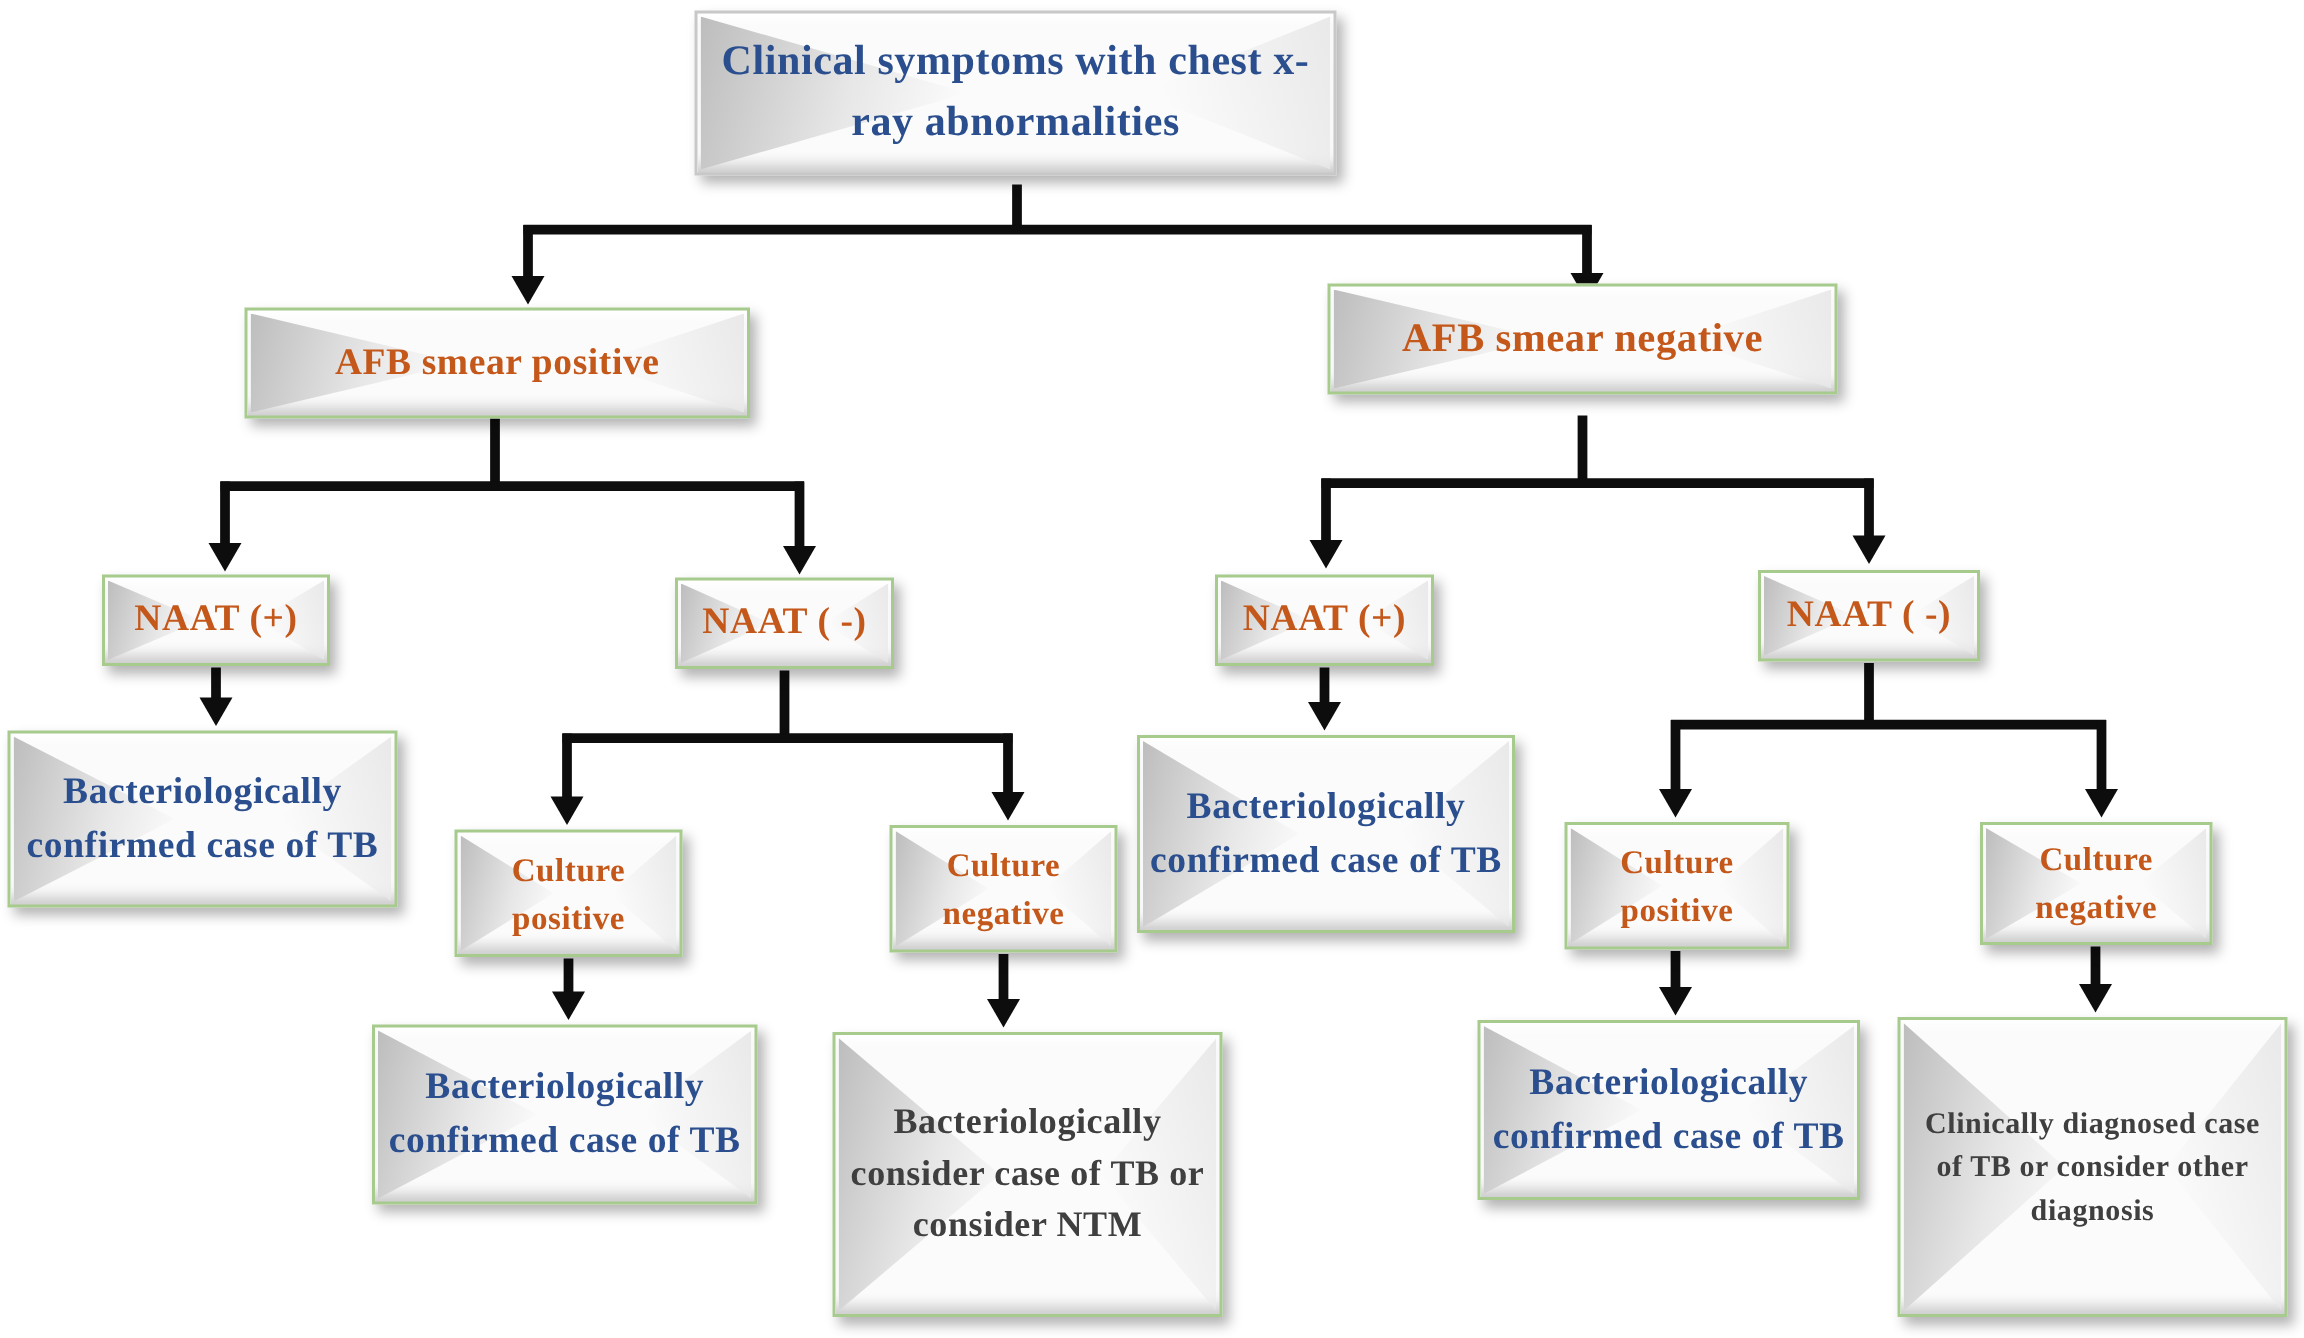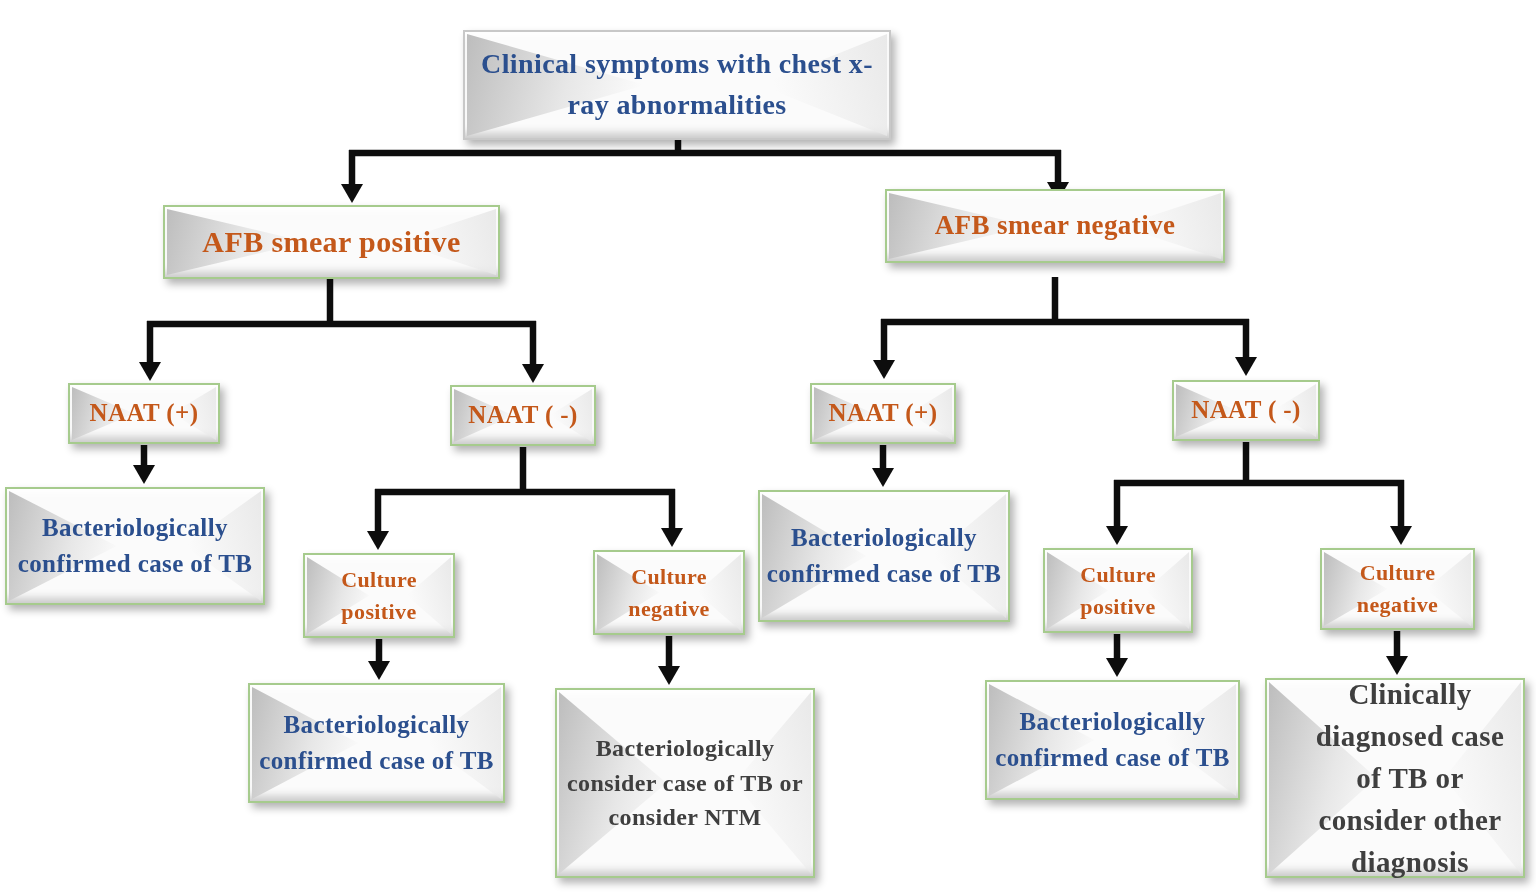--- a/index.html
+++ b/index.html
@@ -29,37 +29,37 @@
   .box::after{
     content:"";position:absolute;right:2px;top:2px;bottom:2px;width:30%;
     clip-path:polygon(100% 0,0 50%,100% 100%);
     background:linear-gradient(255deg,#e9e9e9 0%,rgba(255,255,255,0) 82%);
     pointer-events:none;
   }
   .box span{position:relative;z-index:2;}
   .frame-gray{border-color:#c8c8c8;}
 
   
-  #n-root  {left:463px;top:30px;width:428px;height:110px;font-size:28px;}
-  #n-afbp  {left:163px;top:205px;width:337px;height:74px;font-size:30px;}
+  #n-root  {left:463px;top:7px;width:428px;height:110px;font-size:28px;}
+  #n-afbp  {left:163px;top:205px;width:337px;height:74px;font-size:25px;}
   #n-afbn  {left:885px;top:189px;width:340px;height:74px;font-size:27px;}
   #n-naatpl{left:68px;top:383px;width:152px;height:61px;font-size:25px;}
   #n-naatnl{left:450px;top:385px;width:146px;height:61px;font-size:25px;}
   #n-naatpr{left:810px;top:383px;width:146px;height:61px;font-size:25px;}
   #n-naatnr{left:1172px;top:380px;width:148px;height:61px;font-size:25px;}
   #n-bact1 {left:5px;top:487px;width:260px;height:118px;font-size:25px;}
   #n-cpl   {left:303px;top:553px;width:152px;height:85px;font-size:22px;}
   #n-cnl   {left:593px;top:550px;width:152px;height:85px;font-size:22px;}
   #n-bact2 {left:758px;top:490px;width:252px;height:132px;font-size:25px;}
   #n-cpr   {left:1043px;top:548px;width:150px;height:85px;font-size:22px;}
   #n-cnr   {left:1320px;top:548px;width:155px;height:82px;font-size:22px;}
   #n-bact3 {left:248px;top:683px;width:257px;height:120px;font-size:25px;}
   #n-ntm   {left:555px;top:688px;width:260px;height:190px;font-size:24px;}
   #n-bact4 {left:985px;top:680px;width:255px;height:120px;font-size:25px;}
-  #n-clin  {left:1265px;top:678px;width:260px;height:200px;font-size:29px;padding-left:36px;}
+  #n-clin  {left:1265px;top:678px;width:260px;height:200px;font-size:20px;}
 </style>
 </head>
 <body>
 
 <div id="stage">
 
   <svg id="connectors" viewBox="0 0 1536 892" xmlns="http://www.w3.org/2000/svg">
     <g stroke="#0d0d0d" stroke-width="6.5" fill="none">
 
       <line x1="678" y1="123" x2="678" y2="156"></line>

